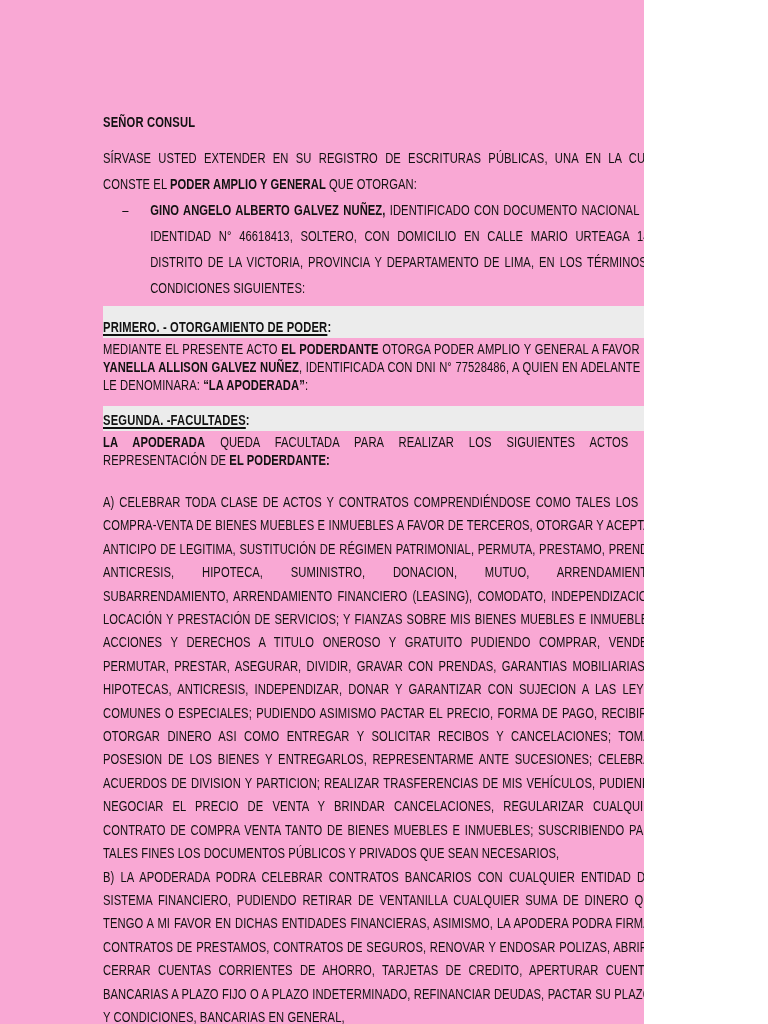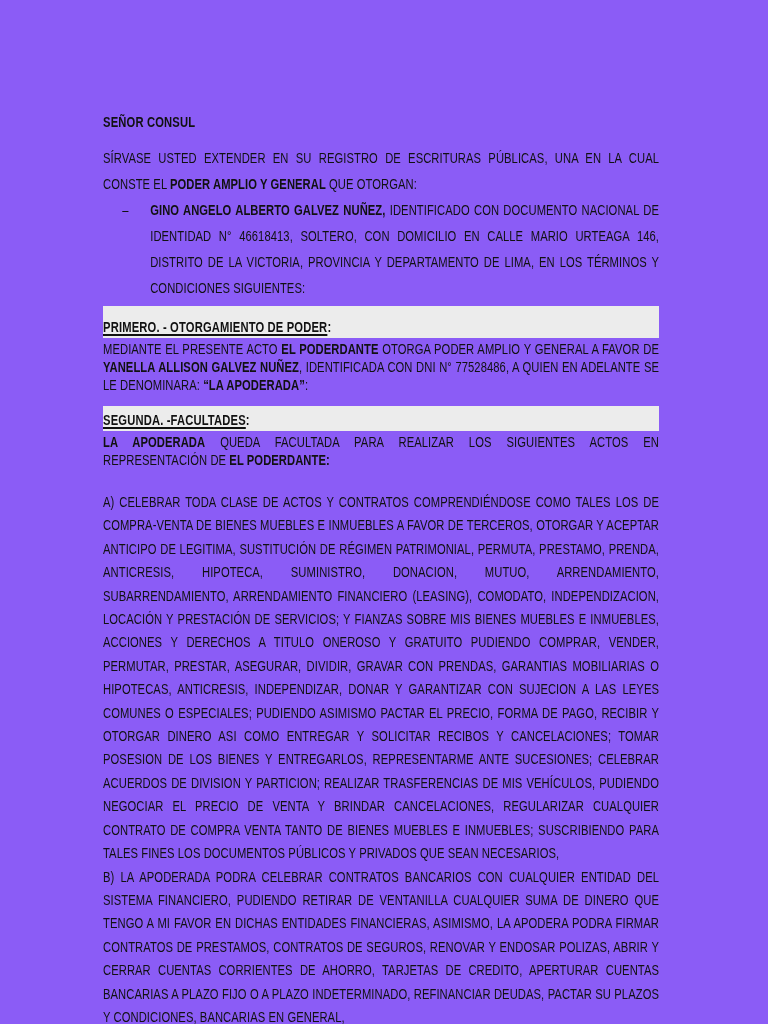--- a/index.html
+++ b/index.html
@@ -2,23 +2,23 @@
 <html><head>
 <meta charset="utf-8">
 <style>
   html, body {
     margin: 0;
     padding: 0;
     background: #ffffff;
   }
   .page {
     position: relative;
-    width: 768px;
+    width: 644px;
     height: 1024px;
-    background: #8b5cf6;
+    background: #f9a8d4;
     overflow: hidden;
     font-family: "Liberation Sans", sans-serif;
     color: #111111;
   }
   
   .content {
     position: absolute;
     left: 103px;
     top: 114px;
     width: 695px;

